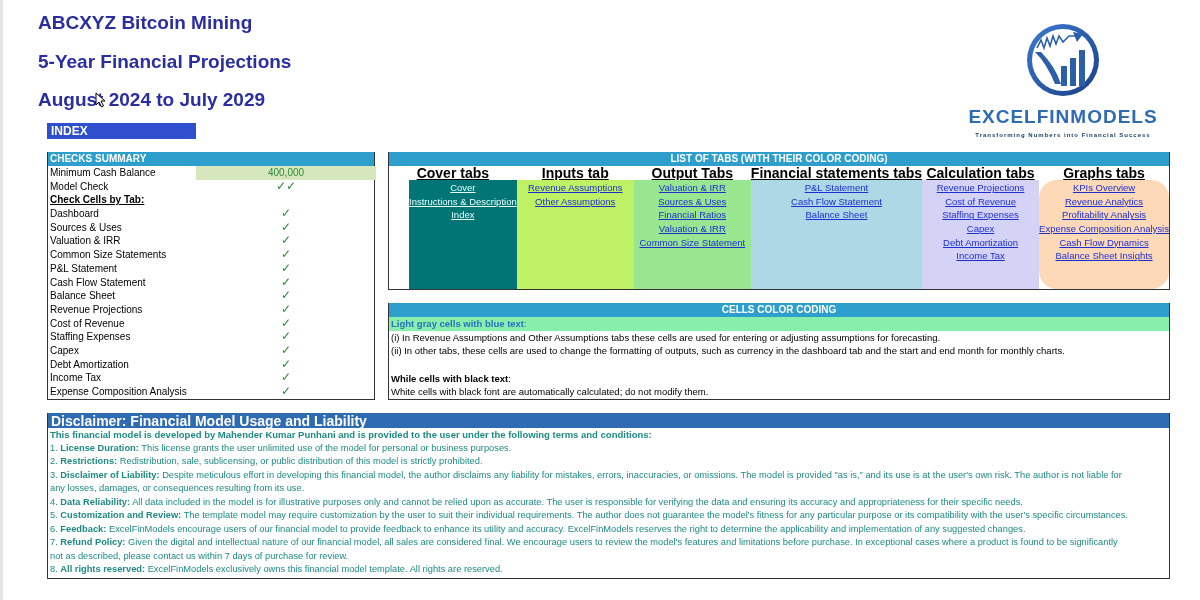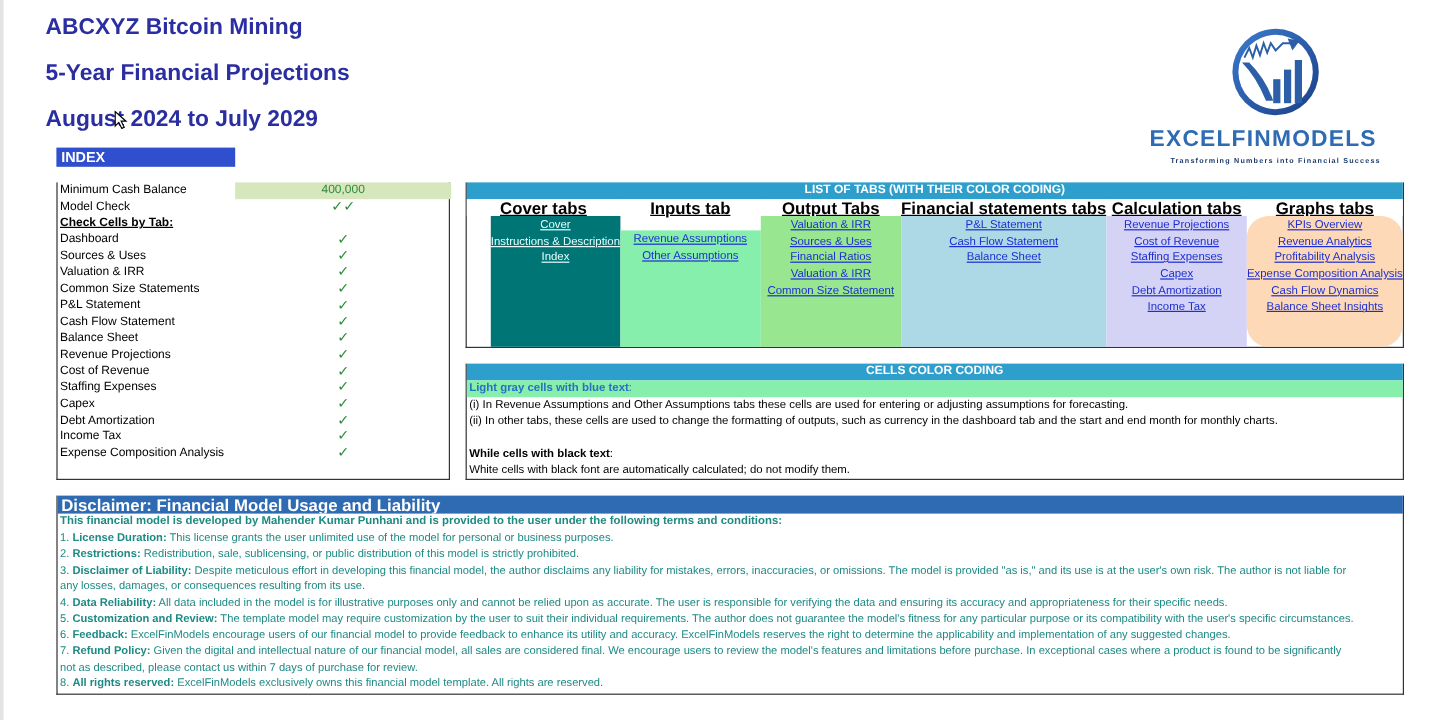--- a/index.html
+++ b/index.html
@@ -9,21 +9,21 @@
 
   .title { position: absolute; left: 38px; font-size: 19px; font-weight: bold; color: #2a2ea0; white-space: nowrap; }
   .t1 { top: 12px; } .t2 { top: 51px; } .t3 { top: 89px; }
   .cursor { position: absolute; left: 95px; top: 92px; width: 12px; height: 16px; }
 
   .index-bar { position: absolute; left: 47px; top: 123px; width: 149px; height: 16px; background: #2f4fcf; color: #fff; font-size: 12px; font-weight: bold; padding-left: 4px; line-height: 16px; }
 
   
   .logo { position: absolute; left: 958px; top: 22px; width: 210px; height: 122px; }
   .logo-circle { position: absolute; left: 67px; top: 0; width: 76px; height: 76px; }
-  .logo-name { position: absolute; left: 0; top: 84px; width: 210px; text-align: left; font-size: 19px; font-weight: bold; color: #2e6bb3; letter-spacing: 1px; }
+  .logo-name { position: absolute; left: 0; top: 84px; width: 210px; text-align: center; font-size: 19px; font-weight: bold; color: #2e6bb3; letter-spacing: 1px; }
   .logo-tag { position: absolute; left: 0; top: 110px; width: 210px; text-align: center; font-size: 6px; font-weight: bold; color: #1d3d6b; letter-spacing: 1px; }
 
   
   .checks { position: absolute; left: 47px; top: 152px; width: 328px; height: 248px; border: 1px solid #333; border-top: none; font-size: 10px; }
   .checks-header { height: 14px; background: #2e9fcc; color: #fff; font-weight: bold; font-size: 10px; padding-left: 2px; line-height: 14px; }
   .check-row { position: relative; height: 13.7px; line-height: 13.7px; padding-left: 2px; white-space: nowrap; }
   .check-row .lbl { display: inline-block; }
   .check-row .val { position: absolute; left: 148px; width: 180px; top: 0; height: 13.7px; text-align: center; color: #2e8b3a; }
   .check-row .val.green-bg { background: #d6e6bd; color: #2e8b3a; }
   .check-row .subhead { font-weight: bold; text-decoration: underline; }
@@ -88,20 +88,21 @@
     <rect x="45" y="36" width="6" height="28" fill="#2c5fa8"></rect>
     <rect x="54" y="28" width="6" height="36" fill="#2c5fa8"></rect>
     <polyline points="12,26 16,18 19,26 22,16 25,24 28,14 31,22 34,14 38,20 44,14 52,14" fill="none" stroke="#2c5fa8" stroke-width="1.6"></polyline>
     <path d="M48 10 L58 12 L52 20 Z" fill="#2c5fa8"></path>
   </svg>
   <div class="logo-name">EXCELFINMODELS</div>
   <div class="logo-tag">Transforming Numbers into Financial Success</div>
 </div>
 
 <div class="checks">
+  <div class="checks-header">CHECKS  SUMMARY</div>
   <div class="check-row">
     <span class="lbl">Minimum Cash Balance</span>
     <span class="val green-bg">400,000</span>
   </div>
   <div class="check-row">
     <span class="lbl">Model Check</span>
     <span class="val check-mark">✓✓</span>
   </div>
   <div class="check-row">
     <span class="lbl subhead">Check Cells by Tab:</span>
@@ -130,21 +131,21 @@
       <div class="tab-col">
         <div class="tab-col-head">Cover tabs</div>
         <div class="tab-col-body c-cover" style="background: rgb(0, 117, 117); margin-left: 20px;">
           <a class="tab-link">Cover</a>
           <a class="tab-link">Instructions &amp; Description</a>
           <a class="tab-link">Index</a>
         </div>
       </div>
       <div class="tab-col">
         <div class="tab-col-head">Inputs tab</div>
-        <div class="tab-col-body c-inputs" style="background: #86efac; margin-top: 12px;">
+        <div class="tab-col-body c-inputs" style="background: #bef264;">
           <a class="tab-link">Revenue Assumptions</a>
           <a class="tab-link">Other Assumptions</a>
         </div>
       </div>
       <div class="tab-col">
         <div class="tab-col-head">Output Tabs</div>
         <div class="tab-col-body c-output" style="background: rgb(152, 230, 143);">
           <a class="tab-link">Valuation &amp; IRR</a>
           <a class="tab-link">Sources &amp; Uses</a>
           <a class="tab-link">Financial Ratios</a>

